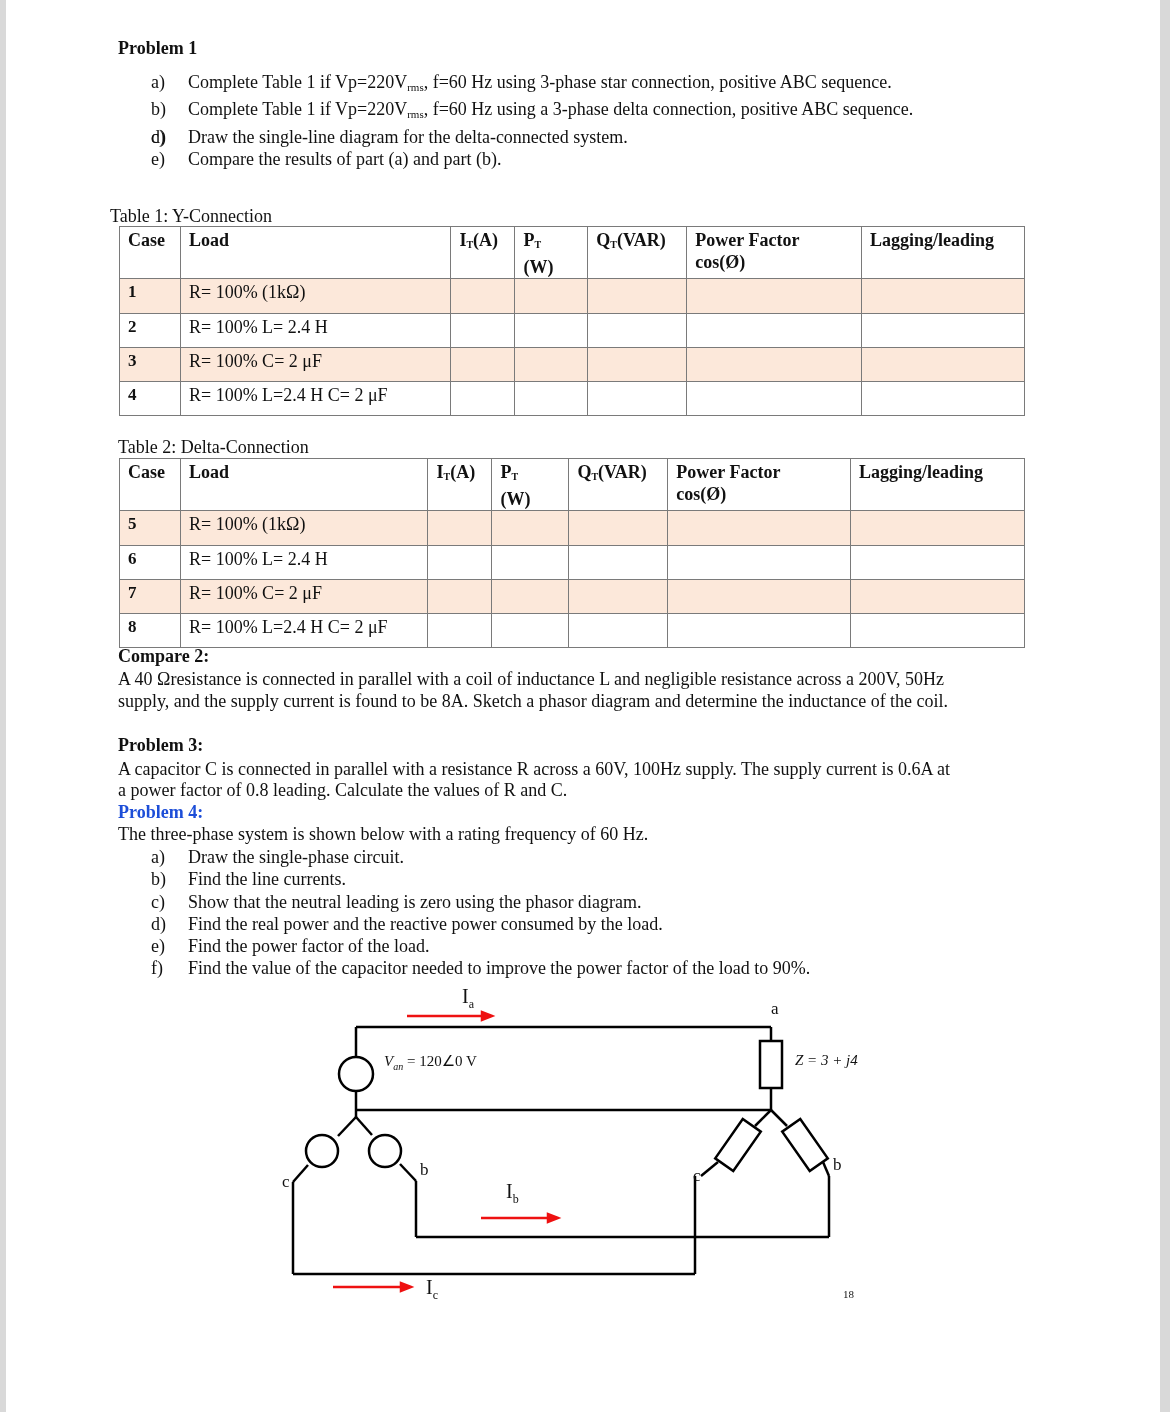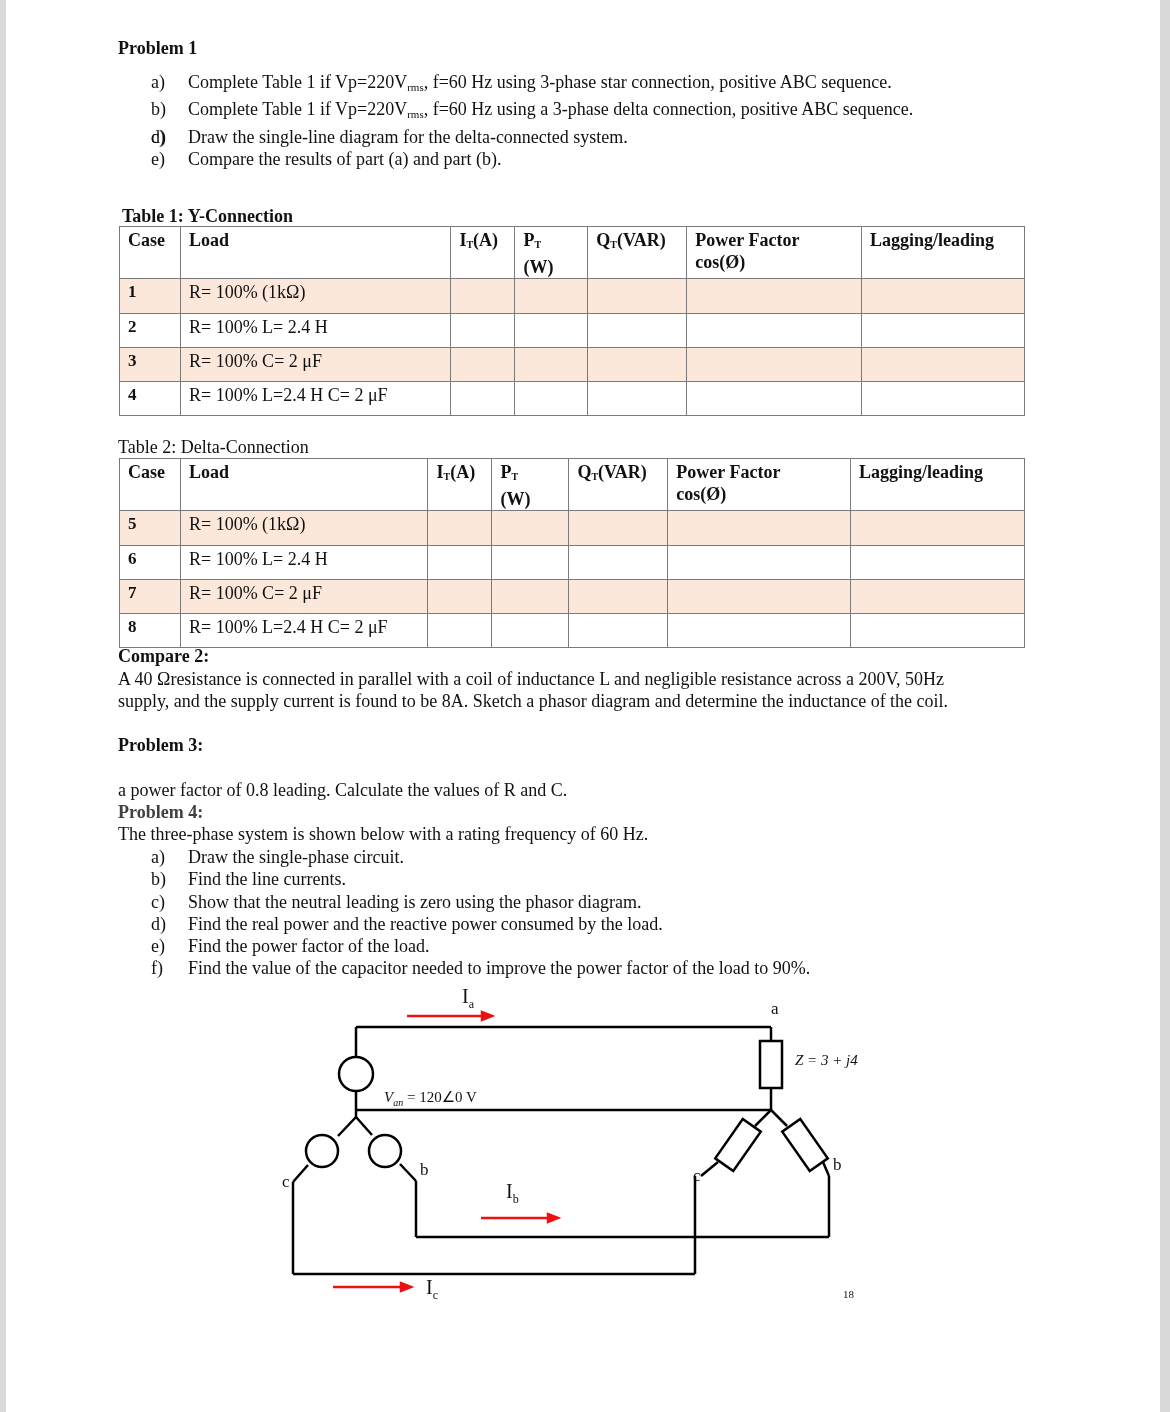--- a/index.html
+++ b/index.html
@@ -10,21 +10,21 @@
     color: #111;
     position: relative;
   }
   .page {
     position: absolute; left: 6px; top: 0; width: 1154px; height: 1412px;
     background: #ffffff;
   }
   .abs { position: absolute; }
   .h-bold { font-weight: bold; font-size: 18px; }
   .txt { font-size: 18px; line-height: 22px; white-space: nowrap; }
-  .red { color: #404040; }
+  .red { color: #1d4ed8; }
   ol.alpha { list-style: none; margin: 0; padding: 0; }
   ol.alpha li { position: relative; padding-left: 70px; font-size: 18px; line-height: 22.3px; white-space: nowrap; }
   ol.alpha li .mk { position: absolute; left: 33px; }
   sub.small { font-size: 11px; vertical-align: -3px; }
   sub.tiny { font-size: 10px; vertical-align: -2px; }
 
   table.grid {
     position: absolute; border-collapse: collapse;
     font-size: 18px;
   }
@@ -49,21 +49,21 @@
 
   <div class="abs h-bold" style="left:112px; top:38px;">Problem 1</div>
   <ol class="alpha abs" style="left:112px; top:71px; width:1000px;">
     <li><span class="mk">a)</span><span>Complete Table 1 if Vp=220V</span><sub class="small">rms</sub><span>, f=60 Hz using 3-phase star connection, positive ABC sequence.</span></li>
     <li><span class="mk">b)</span><span>Complete Table 1 if Vp=220V</span><sub class="small">rms</sub><span>, f=60 Hz using a 3-phase delta connection, positive ABC sequence.</span></li>
     <li><span class="mk">c)</span></li>
     <li><span class="mk">d)</span><span>Draw the single-line diagram for the delta-connected system.</span></li>
     <li><span class="mk">e)</span><span>Compare the results of part (a) and part (b).</span></li>
   </ol>
 
-  <div class="abs txt" style="left:116px; top:205px;font-weight:bold;">Table 1: Y-Connection</div>
+  <div class="abs txt" style="left:104px; top:205px;">Table 1: Y-Connection</div>
   <table class="grid" style="left:113px; top:226px; width:906px;">
     <colgroup>
         <col style="width:61px">
         <col style="width:271px">
         <col style="width:64px">
         <col style="width:73px">
         <col style="width:99px">
         <col style="width:175px">
         <col style="width:163px">
       </colgroup>
@@ -174,20 +174,21 @@
       <td></td>
     </tr>
   </tbody>
     </table>
 
   <div class="abs h-bold" style="left:112px; top:646px;">Compare 2:</div>
   <div class="abs txt" style="left:112px; top:668px;">A 40 Ωresistance is connected in parallel with a coil of inductance L and negligible resistance across a 200V, 50Hz</div>
   <div class="abs txt" style="left:112px; top:690px;">supply, and the supply current is found to be 8A. Sketch a phasor diagram and determine the inductance of the coil.</div>
 
   <div class="abs h-bold" style="left:112px; top:735px;">Problem 3:</div>
+  <div class="abs txt" style="left:112px; top:758px;">A capacitor C is connected in parallel with a resistance R across a 60V, 100Hz supply. The supply current is 0.6A at</div>
   <div class="abs txt" style="left:112px; top:779px;">a power factor of 0.8 leading. Calculate the values of R and C.</div>
 
   <div class="abs h-bold red" style="left:112px; top:802px;">Problem 4:</div>
   <div class="abs txt" style="left:112px; top:823px;">The three-phase system is shown below with a rating frequency of 60 Hz.</div>
   <ol class="alpha abs" style="left:112px; top:846px; width:900px;">
     <li><span class="mk">a)</span><span>Draw the single-phase circuit.</span></li>
     <li><span class="mk">b)</span><span>Find the line currents.</span></li>
     <li><span class="mk">c)</span><span>Show that the neutral leading is zero using the phasor diagram.</span></li>
     <li><span class="mk">d)</span><span>Find the real power and the reactive power consumed by the load.</span></li>
     <li><span class="mk">e)</span><span>Find the power factor of the load.</span></li>
@@ -241,21 +242,21 @@
       <polygon points="492,1016 482,1012 482,1020"></polygon>
       <line x1="481" y1="1218" x2="550" y2="1218"></line>
       <polygon points="558,1218 548,1214 548,1222"></polygon>
       <line x1="333" y1="1287" x2="403" y2="1287"></line>
       <polygon points="411,1287 401,1283 401,1291"></polygon>
     </g>
   </svg>
 
   <div class="lbl" style="left:456px; top:985px; font-size:20px;text-align:center;"><span>I</span><sub style="font-size:12px">a</sub></div>
   <div class="lbl" style="left:765px; top:999px;">a</div>
-  <div class="lbl italic" style="left:378px; top:1088px; font-size:15px;text-align:center;"><span>V</span><sub style="font-size:10px">an</sub>&nbsp;<span style="font-style:normal">= 120∠0 V</span></div>
+  <div class="lbl italic" style="left:378px; top:1052px; font-size:15px;text-align:center;"><span>V</span><sub style="font-size:10px">an</sub>&nbsp;<span style="font-style:normal">= 120∠0 V</span></div>
   <div class="lbl italic" style="left:789px; top:1052px; font-size:15px;">Z = 3 + j4</div>
   <div class="lbl" style="left:414px; top:1160px;">b</div>
   <div class="lbl" style="left:276px; top:1172px;">c</div>
   <div class="lbl" style="left:827px; top:1155px;">b</div>
   <div class="lbl" style="left:687px; top:1166px;">c</div>
   <div class="lbl" style="left:500px; top:1180px; font-size:20px;"><span>I</span><sub style="font-size:12px">b</sub></div>
   <div class="lbl" style="left:420px; top:1276px; font-size:20px;"><span>I</span><sub style="font-size:12px">c</sub></div>
   <div class="lbl" style="left:837px; top:1288px; font-size:11px;">18</div>
 
 </div>

